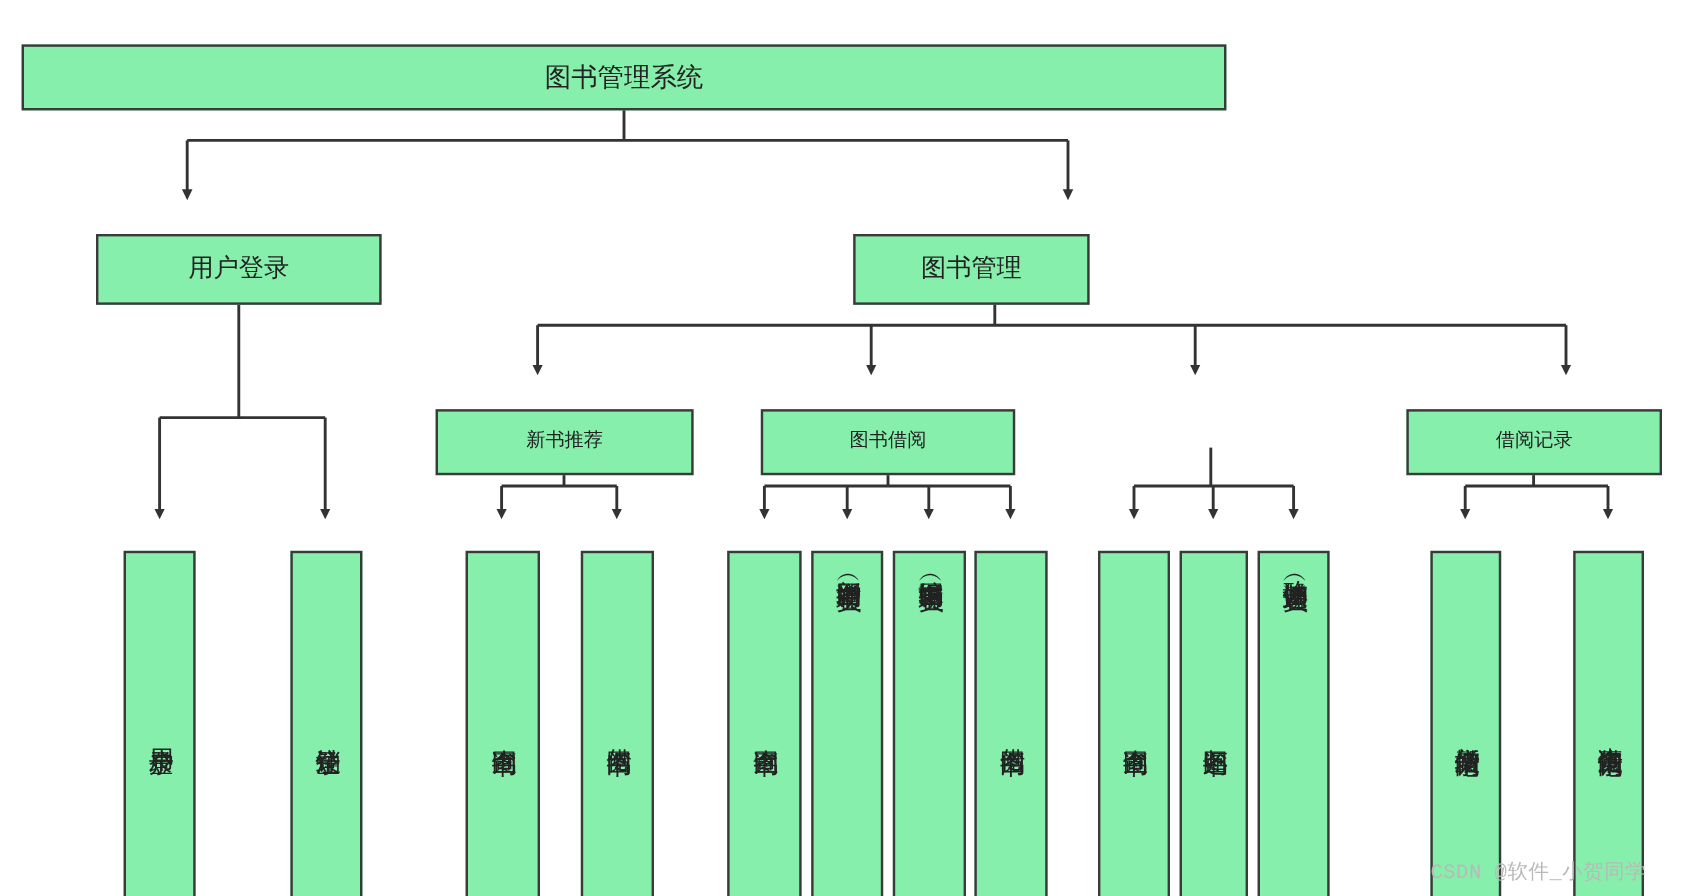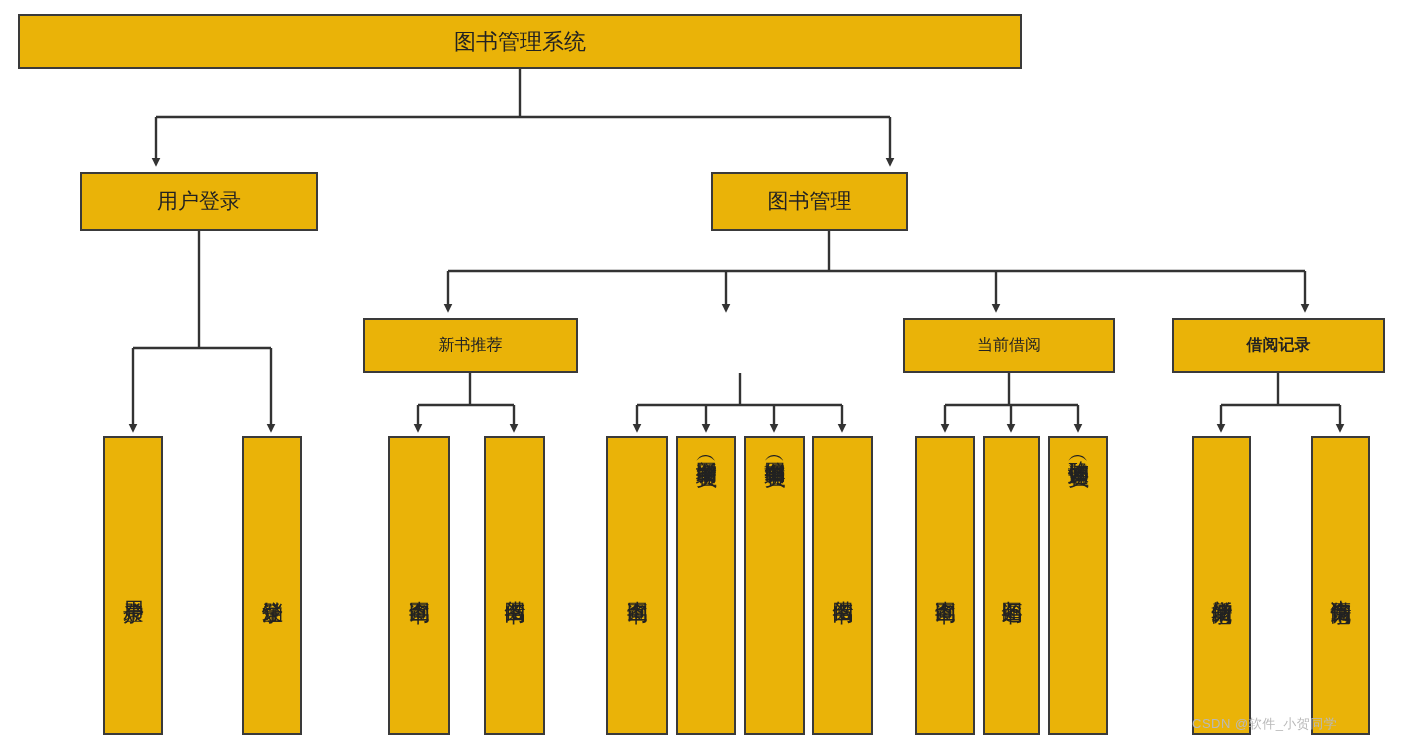--- a/index.html
+++ b/index.html
@@ -22,27 +22,28 @@
     left: 0;
     top: 0;
     width: 1405px;
     height: 747px;
     pointer-events: none;
   }
   .node {
     position: absolute;
     box-sizing: border-box;
     border: 2px solid #3a3a3a;
-    background: #eab308;
+    background: #86efac;
     color: #222222;
     display: flex;
     align-items: center;
     justify-content: center;
     text-align: center;
     line-height: 1.18;
+    margin-top: 23px;
   }
   .node.root {
     font-size: 22px;
     border-width: 2px;
   }
   .node.lvl2 {
     font-size: 21px;
   }
   .node.lvl3 {
     font-size: 16px;
@@ -54,24 +55,25 @@
     align-items: center;
     justify-content: center;
     padding: 6px 0;
     letter-spacing: 1px;
   }
   .node.leaf.toptext {
     justify-content: flex-start;
   }
   .watermark {
     position: absolute;
-    font-size: 13px;
+    font-size: 17px;
     color: #b9b9b9;
     white-space: nowrap;
     letter-spacing: 0.5px;
+    font-family: Liberation Mono, monospace;
   }
 </style>
 </head>
 <body>
 
 <div id="canvas">
 
   <svg class="wires" viewBox="0 0 1405 747">
     <defs>
       <marker id="arrow" markerWidth="11" markerHeight="11" refX="4.2" refY="5" orient="auto" markerUnits="userSpaceOnUse">
@@ -129,24 +131,24 @@
   <div class="node lvl2" style="left:80px; top:172px; width:238px; height:59px;">
     <span>用户登录</span>
   </div>
   <div class="node lvl2" style="left:711px; top:172px; width:197px; height:59px;">
     <span>图书管理</span>
   </div>
 
   <div class="node lvl3" style="left:363px; top:318px; width:215px; height:55px;">
     <span>新书推荐</span>
   </div>
-  <div class="node lvl3" style="left:903px; top:318px; width:212px; height:55px;">
-    <span>当前借阅</span>
+  <div class="node lvl3" style="left:634px; top:318px; width:212px; height:55px;">
+    <span>图书借阅</span>
   </div>
-  <div class="node lvl3" style="left:1172px; top:318px; width:213px; height:55px;font-weight:bold;">
+  <div class="node lvl3" style="left:1172px; top:318px; width:213px; height:55px;">
     <span>借阅记录</span>
   </div>
 
   <div class="node leaf" style="left:103px; top:436px; width:60px; height:299px;">
     <span>用户登录</span>
   </div>
   <div class="node leaf" style="left:242px; top:436px; width:60px; height:299px;">
     <span>注销登录</span>
   </div>
 

